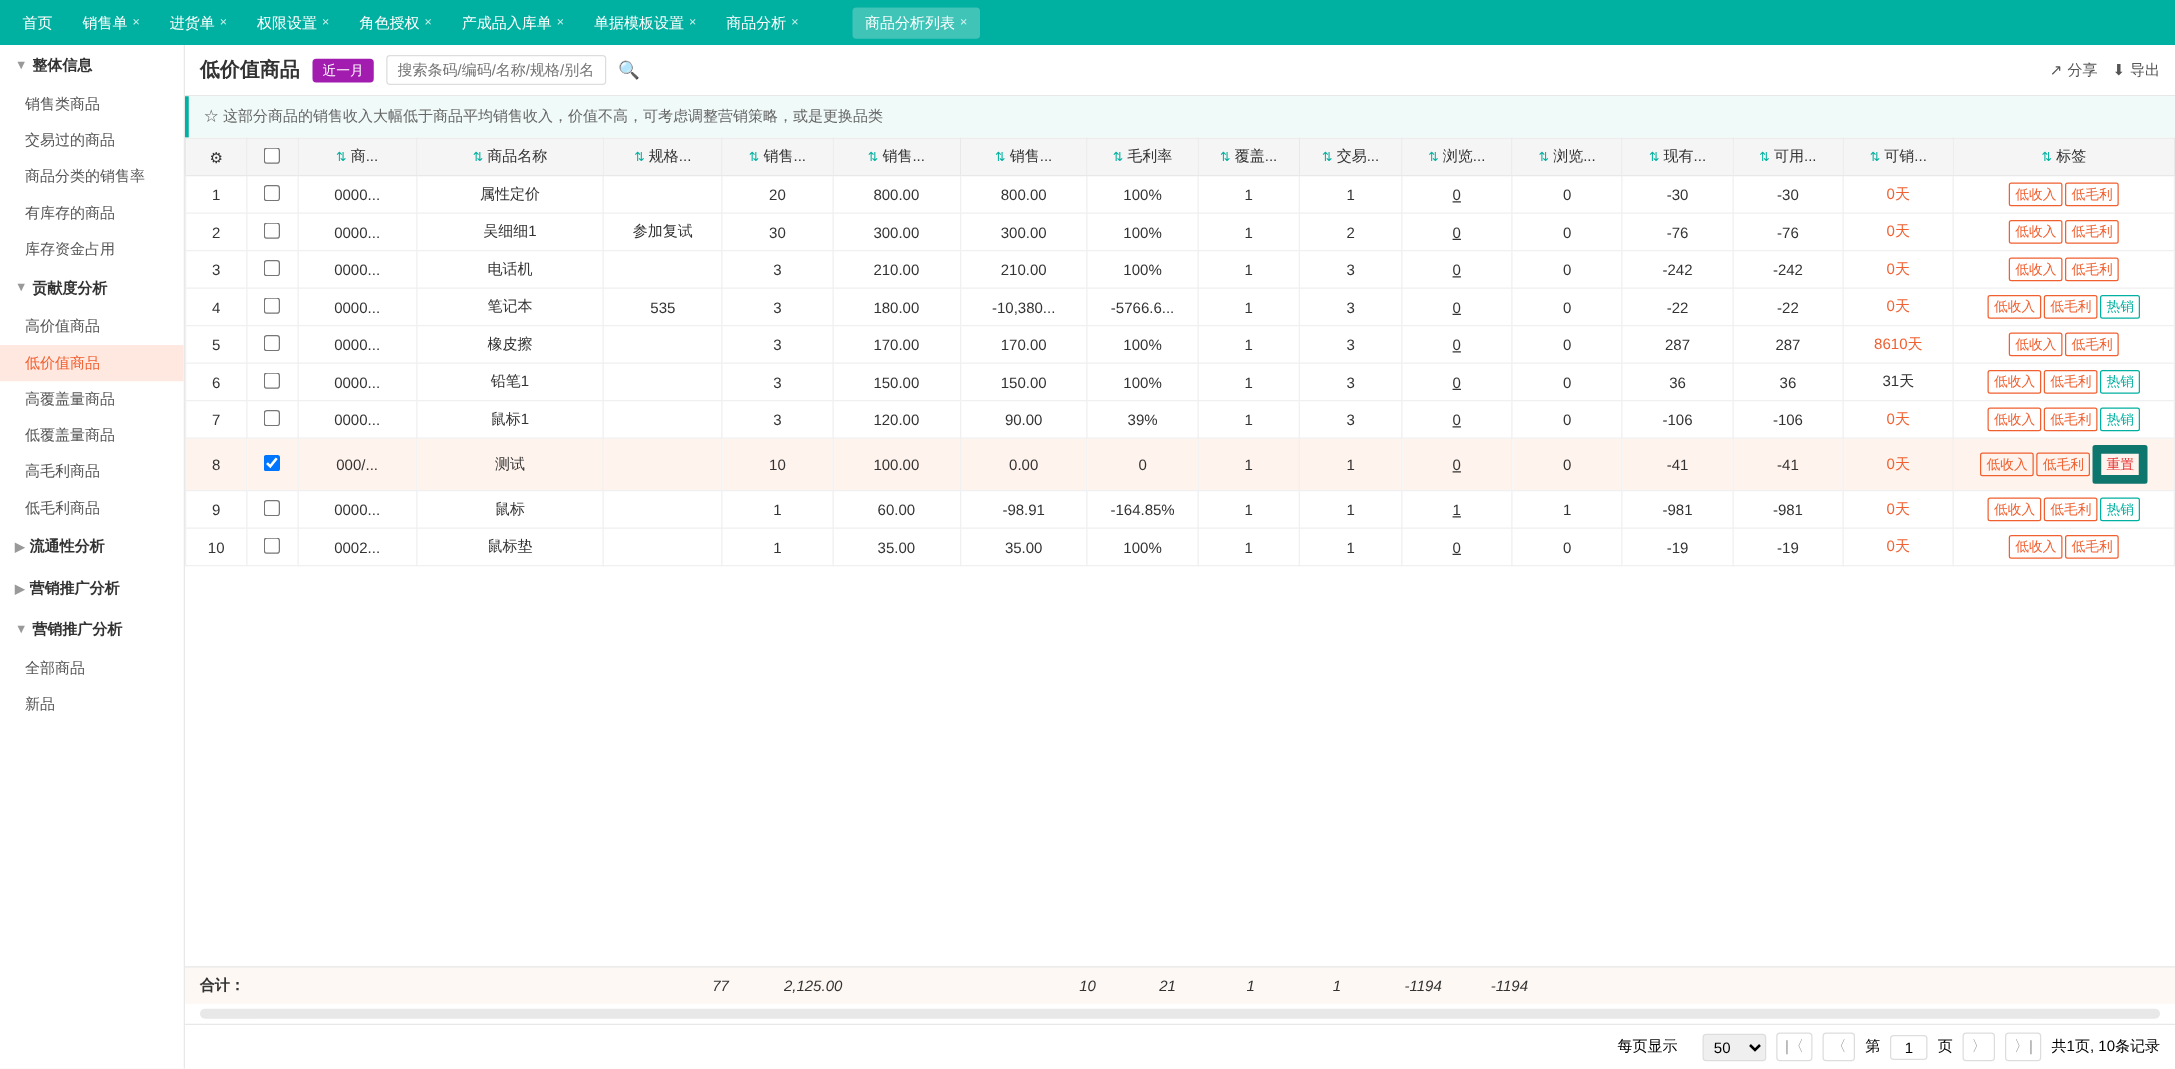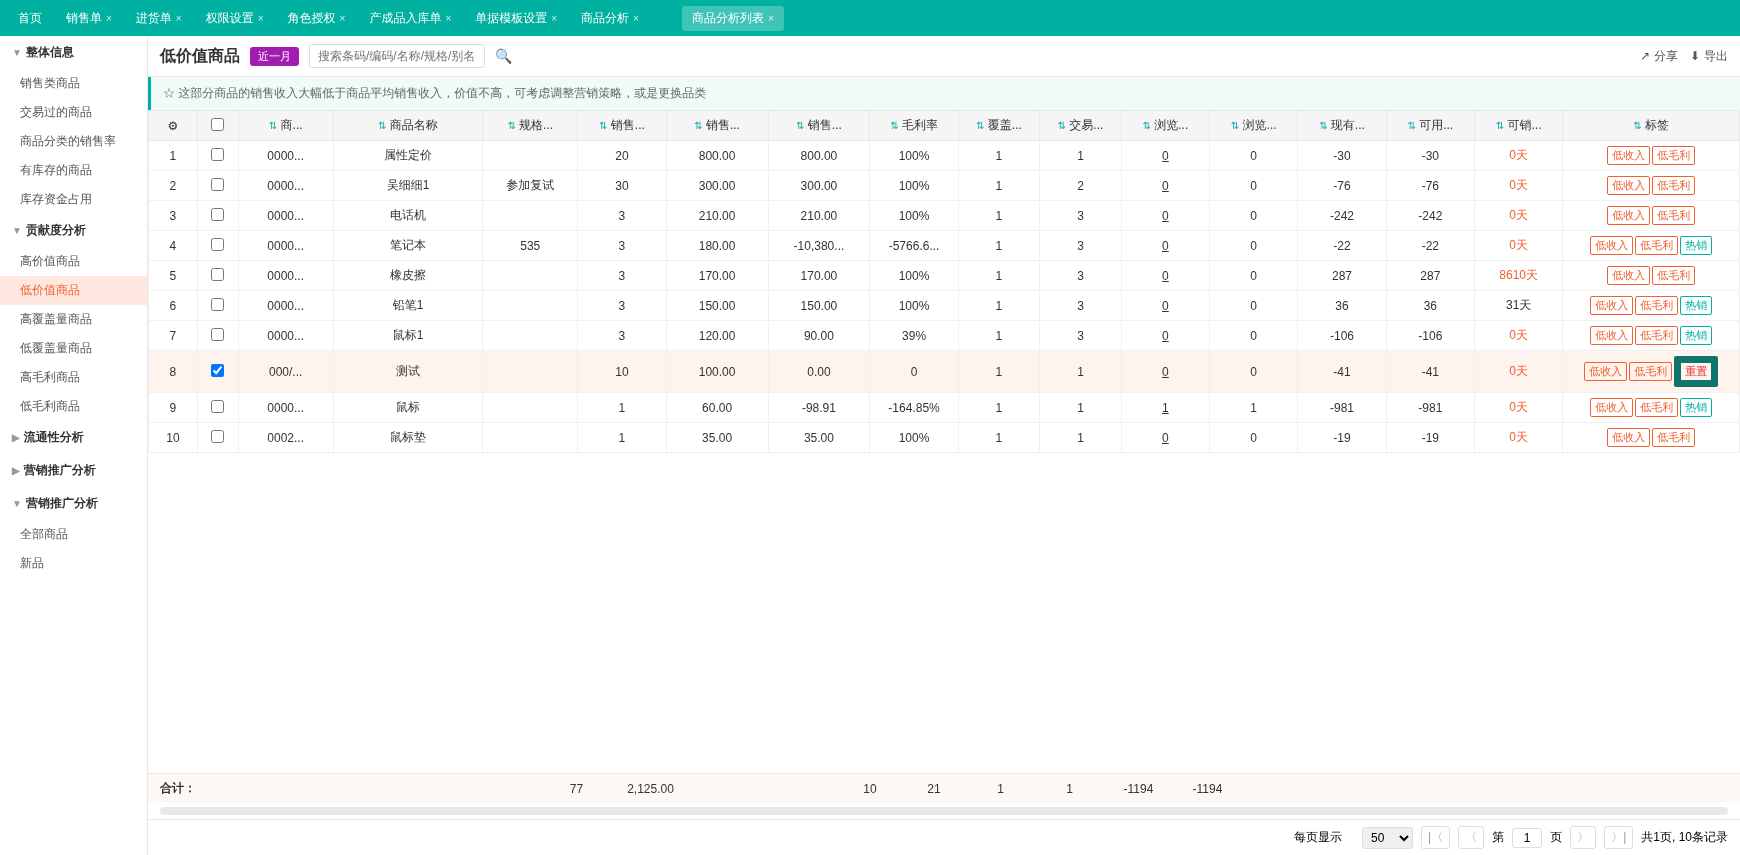--- a/index.html
+++ b/index.html
@@ -534,21 +534,21 @@
       <td class="col-stock2">-19</td>
       <td class="col-stock3"><span class="days-orange">0天</span></td>
       <td class="col-tag"><span class="tag tag-orange">低收入</span><span class="tag tag-orange">低毛利</span></td>
     </tr>
             </tbody>
         </table>
       </div>
 
       <div class="table-footer">
         <span class="footer-label">合计：</span>
-        <div class="footer-values" style="flex:1; display:flex; gap:4px;">
+        <div class="footer-values" style="flex:1; display:flex; gap:4px;font-style:italic;">
           <span style="width:36px;"></span>
           <span style="width:30px;"></span>
           <span style="width:70px;"></span>
           <span style="width:110px;"></span>
           <span style="width:70px;"></span>
           <span style="width:65px; text-align:center;">77</span>
           <span style="width:75px; text-align:center;">2,125.00</span>
           <span style="width:75px;"></span>
           <span style="width:65px;"></span>
           <span style="width:60px; text-align:center;">10</span>

